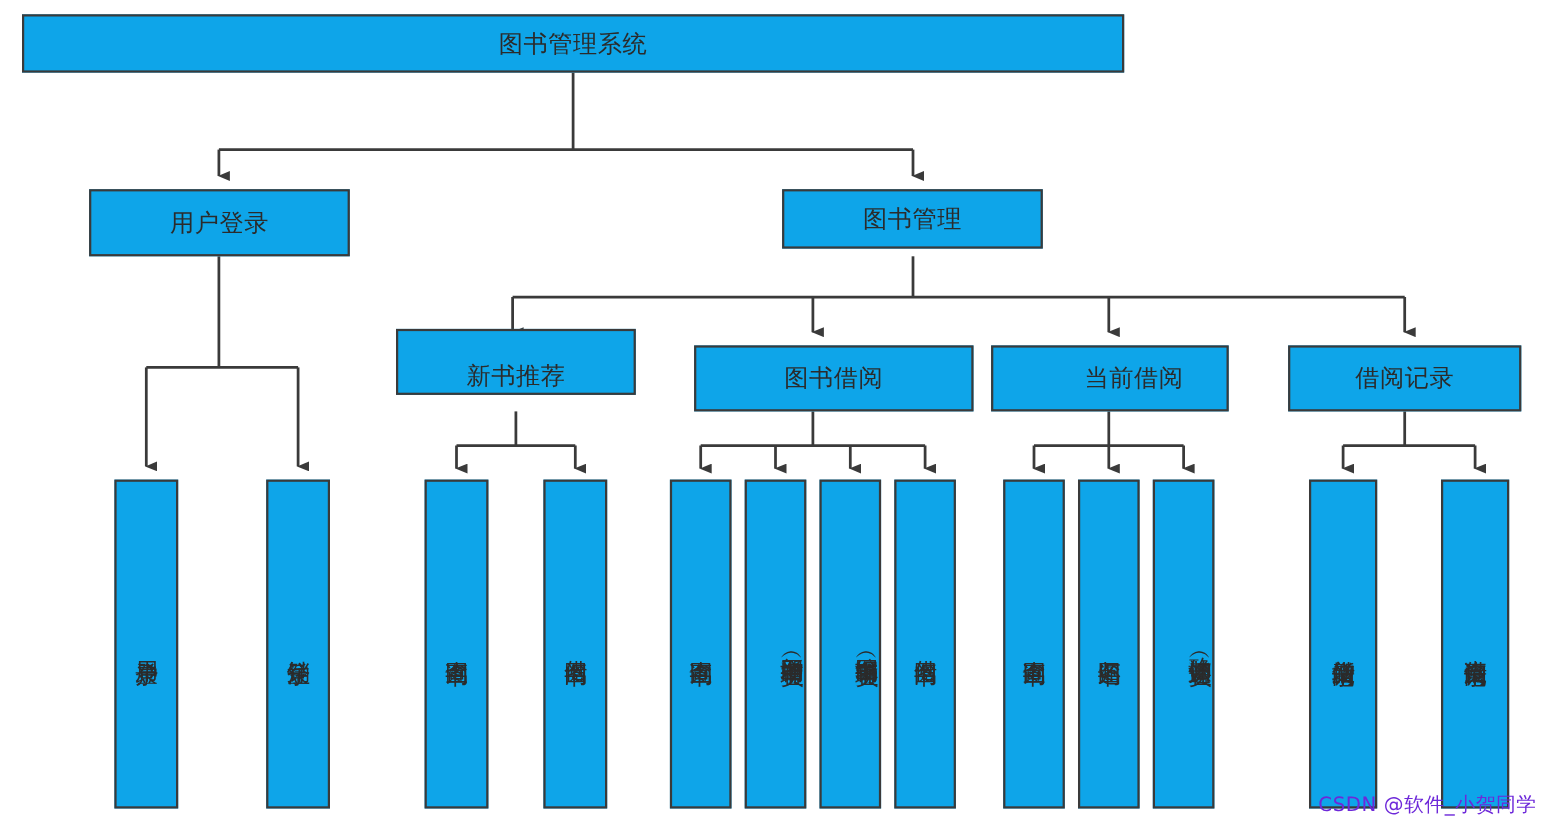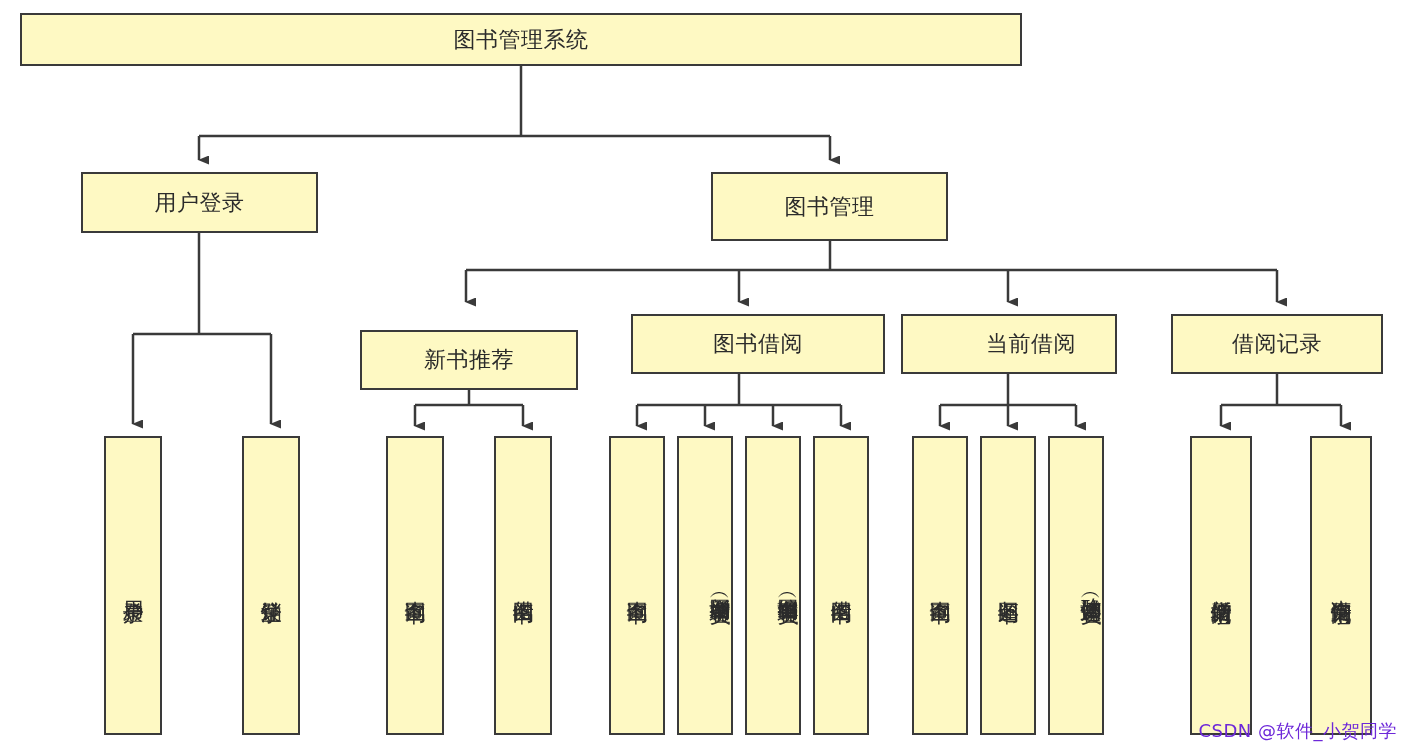--- a/index.html
+++ b/index.html
@@ -22,21 +22,21 @@
     left: 0;
     top: 0;
     width: 1405px;
     height: 747px;
     pointer-events: none;
   }
   .node {
     position: absolute;
     box-sizing: border-box;
     border: 2.5px solid #3a3a3a;
-    background: #fef9c3;
+    background: #0ea5e9;
     display: flex;
     align-items: center;
     justify-content: center;
     color: #2b2b2b;
   }
   .node.h {
     font-size: 22px;
     letter-spacing: 0.5px;
   }
   .node.v {
@@ -122,25 +122,25 @@
     </g>
   </svg>
 
   <div class="node h" style="left:20px; top:13px; width:1002px; height:53px;">
     <span class="node-label">图书管理系统</span>
   </div>
 
   <div class="node h" style="left:81px; top:172px; width:237px; height:61px;">
     <span class="node-label">用户登录</span>
   </div>
-  <div class="node h" style="left:711px; top:172px; width:237px; height:69px;">
+  <div class="node h" style="left:711px; top:172px; width:237px; height:54px;">
     <span class="node-label">图书管理</span>
   </div>
 
-  <div class="node h" style="left:360px; top:330px; width:218px; height:60px;">
+  <div class="node h" style="left:360px; top:299px; width:218px; height:60px;align-items:flex-end;">
     <span class="node-label">新书推荐</span>
   </div>
   <div class="node h" style="left:631px; top:314px; width:254px; height:60px;">
     <span class="node-label">图书借阅</span>
   </div>
   <div class="node h" style="left:901px; top:314px; width:216px; height:60px;padding-left:44px;">
     <span class="node-label">当前借阅</span>
   </div>
   <div class="node h" style="left:1171px; top:314px; width:212px; height:60px;">
     <span class="node-label">借阅记录</span>

